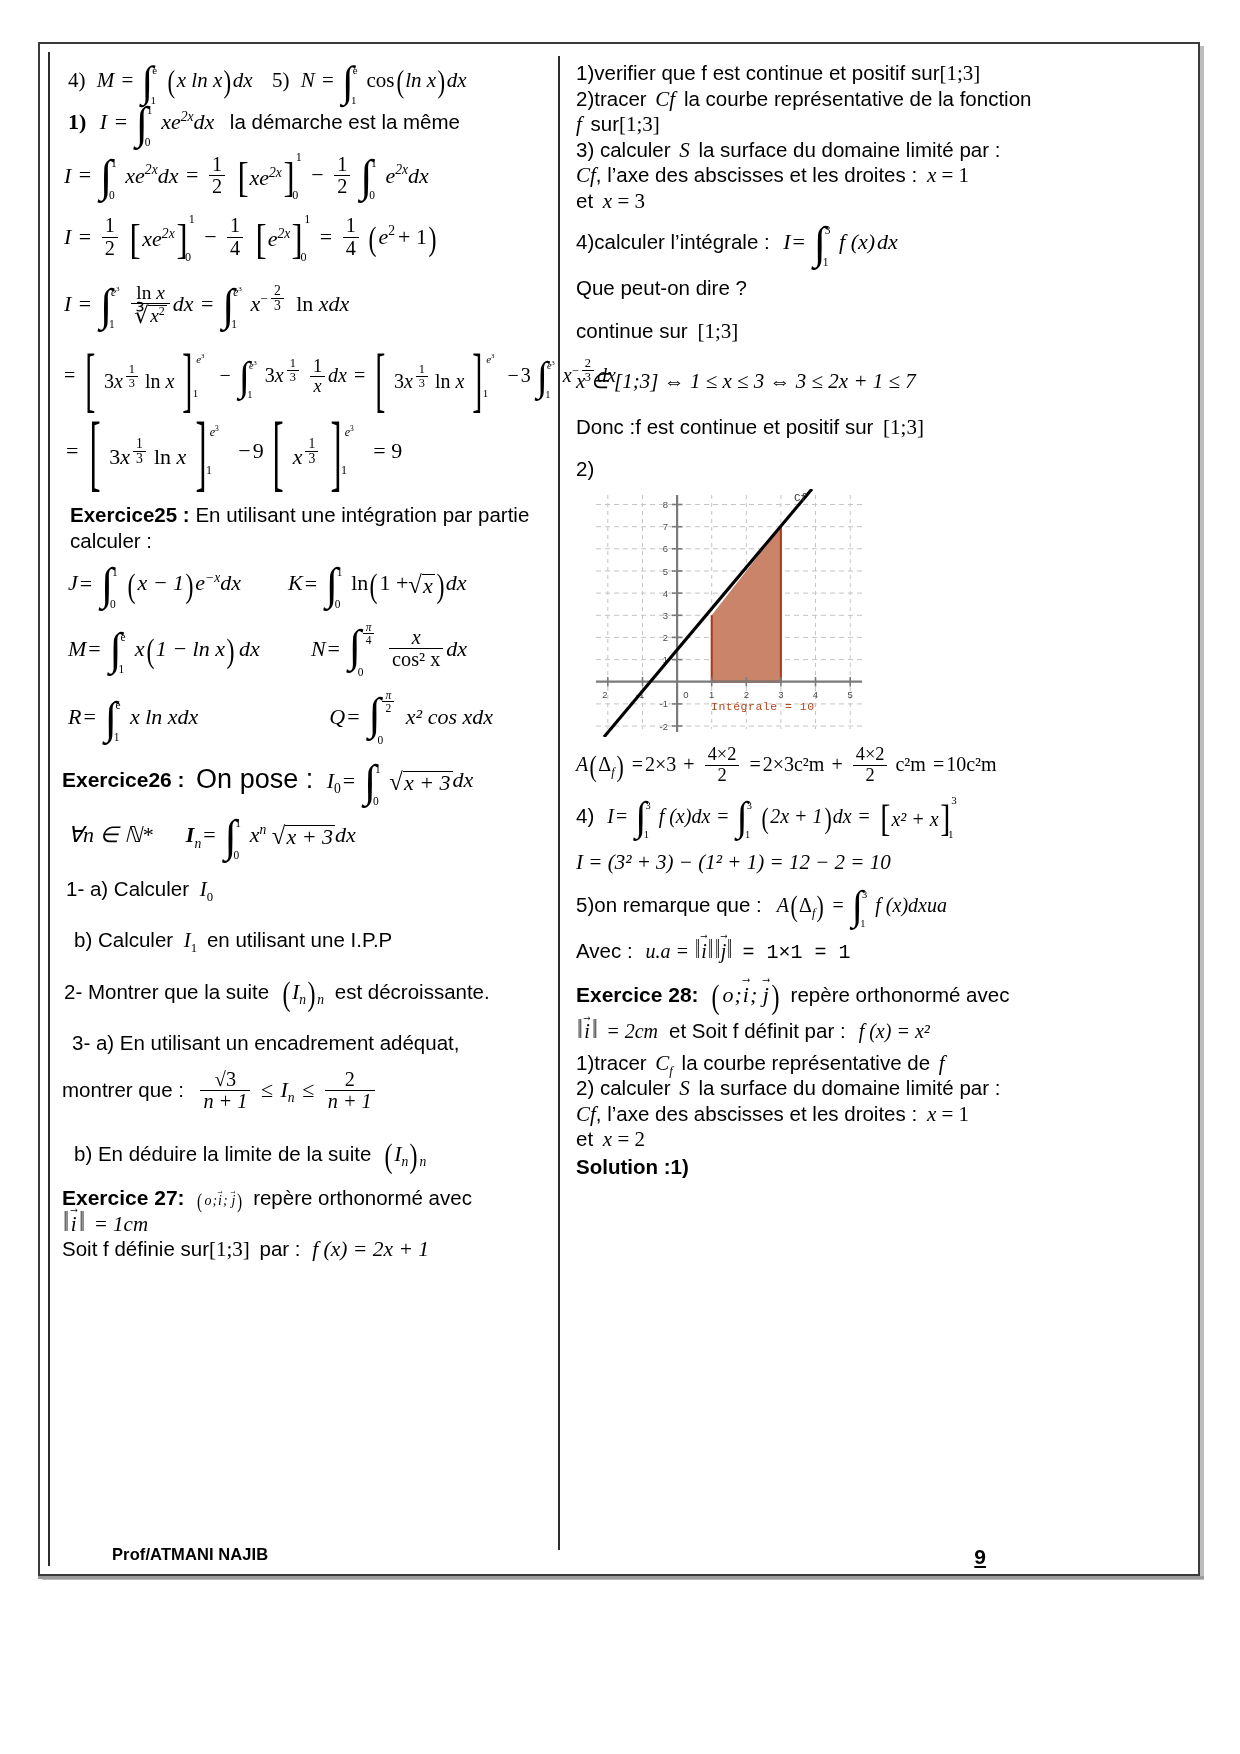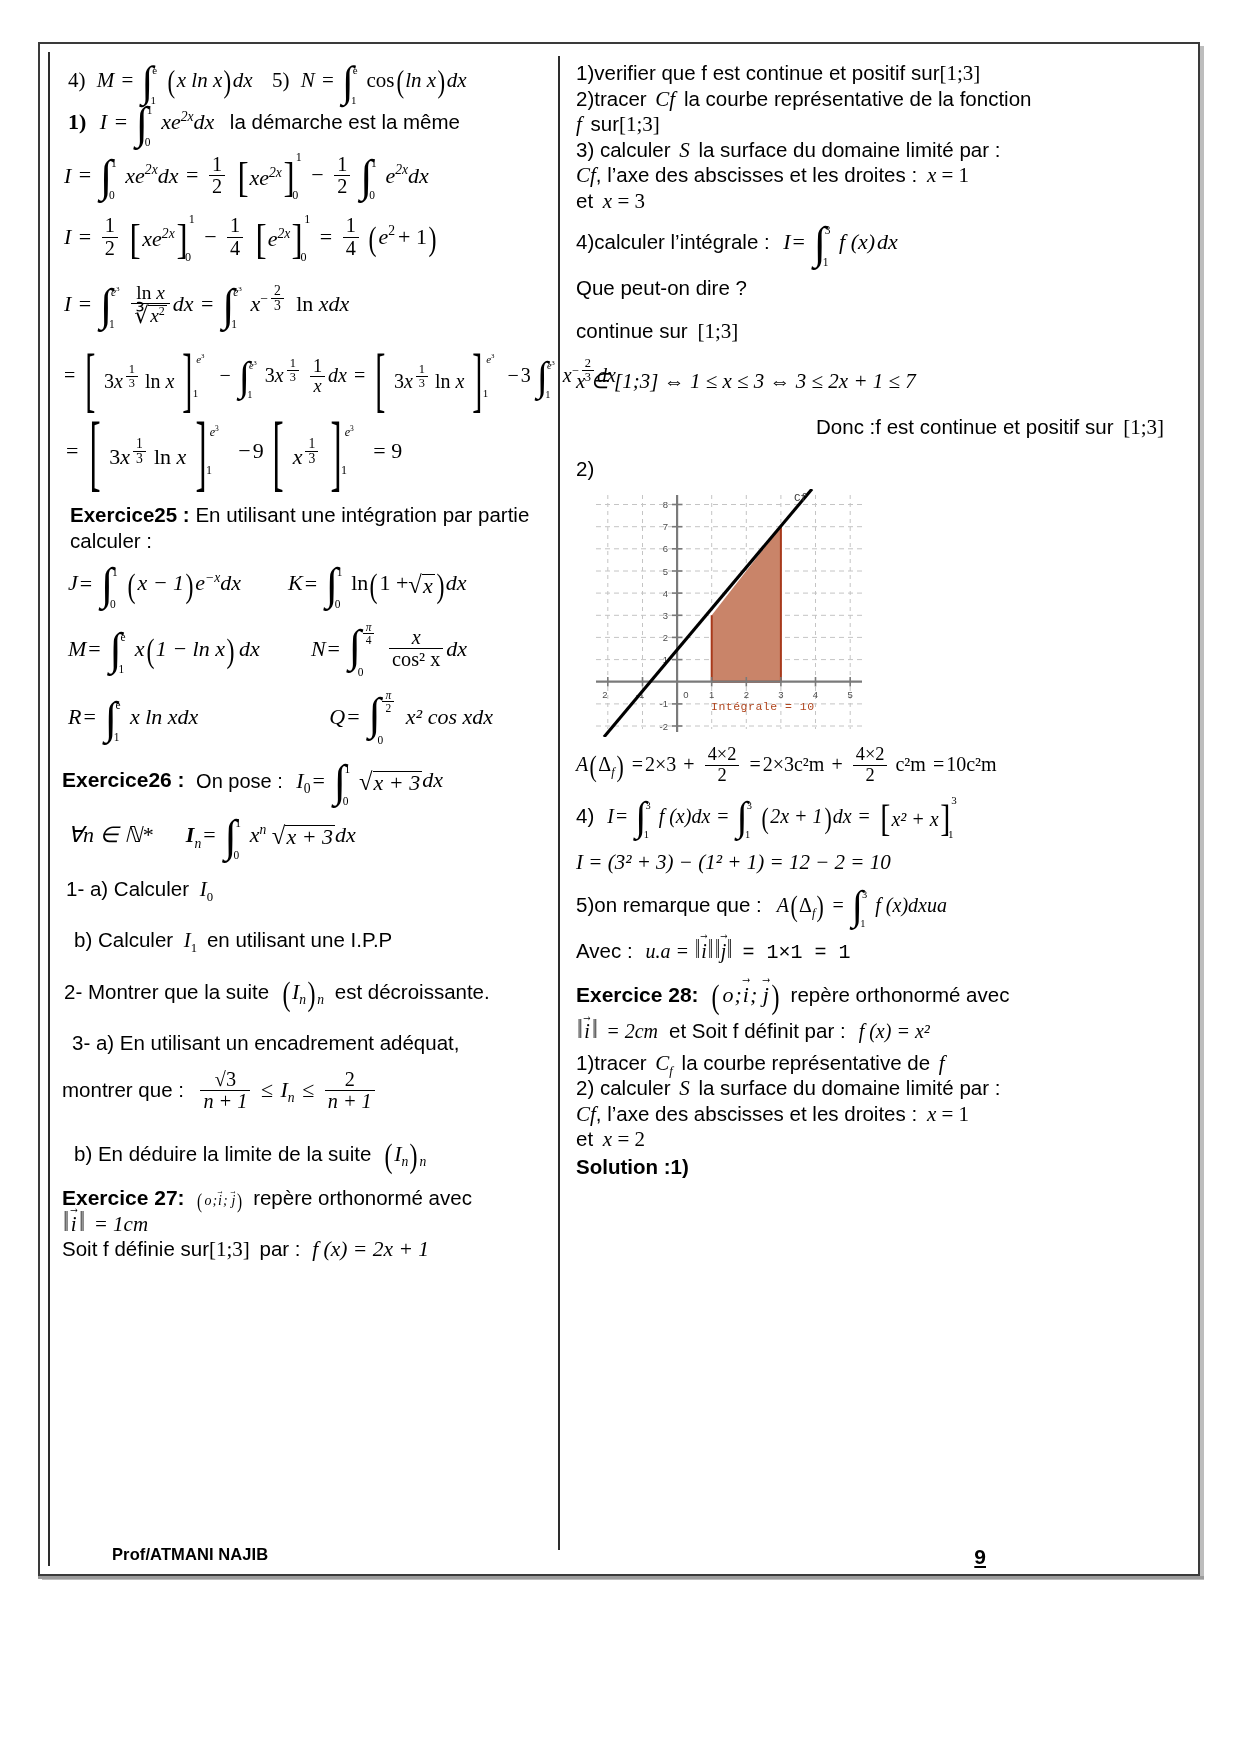--- a/index.html
+++ b/index.html
@@ -424,21 +424,21 @@
         <span class="intg"><span class="sgn">∫</span><span class="lim"><span class="hi">e</span><span class="lo">1</span></span></span>
         <span class="mi">x ln xdx</span>
         <span style="display:inline-block;width:120px;"></span>
         <span class="mi">Q</span><span class="op">=</span>
         <span class="intg"><span class="sgn">∫</span><span class="lim"><span class="hi"><span class="frac" style="font-size:1em;"><span class="num mi">π</span><span class="den">2</span></span></span><span class="lo">0</span></span></span>
         <span class="mi">x² cos xdx</span>
       </div>
 
       <div class="eq" style="margin:26px 0 18px 0;">
         <span class="bold" style="font-family:'Liberation Sans',sans-serif;font-size:21px;">Exercice26 :</span>
-        <span style="font-family:'Liberation Sans',sans-serif;font-size:20px;padding-left:6px;">On pose :</span>
+        <span style="font-family:'Liberation Sans',sans-serif;font-size:27px;padding-left:6px;">On pose :</span>
         <span class="mi" style="padding-left:8px;">I</span><sub class="sx mn">0</sub><span class="op">=</span>
         <span class="intg"><span class="sgn">∫</span><span class="lim"><span class="hi">1</span><span class="lo">0</span></span></span>
         <span class="sqrt"><span class="rad mi">x + 3</span></span><span class="mi">dx</span>
       </div>
 
       <div class="eq" style="margin:20px 0 22px 6px;">
         <span class="mi">∀n ∈ ℕ*</span>
         <span style="display:inline-block;width:22px;"></span>
         <span class="mi bold">I</span><sub class="sx mi">n</sub><span class="op">=</span>
         <span class="intg"><span class="sgn">∫</span><span class="lim"><span class="hi">1</span><span class="lo">0</span></span></span>
@@ -542,21 +542,21 @@
 
       <div class="line" style="margin-top:16px;">
         <span>continue sur</span>
         <span class="ser" style="font-size:21px;padding-left:4px;">[1;3]</span>
       </div>
 
       <div class="eq" style="margin:26px 0 22px 0;font-size:21px;">
         <span class="mi">x ∈ [1;3] ⇔ 1 ≤ x ≤ 3 ⇔ 3 ≤ 2x + 1 ≤ 7</span>
       </div>
 
-      <div class="line" style="margin-top:17px;text-align:right;">
+      <div class="line" style="margin-top:17px;">
         <span>Donc :f est continue et positif sur</span>
         <span class="ser" style="font-size:21px;padding-left:4px;">[1;3]</span>
       </div>
 
       <div class="line" style="margin-top:16px;">2)</div>
 
       <div class="graph-wrap">
         <svg class="graph-svg" width="270" height="248" viewBox="0 0 270 248">
 
           <g>

